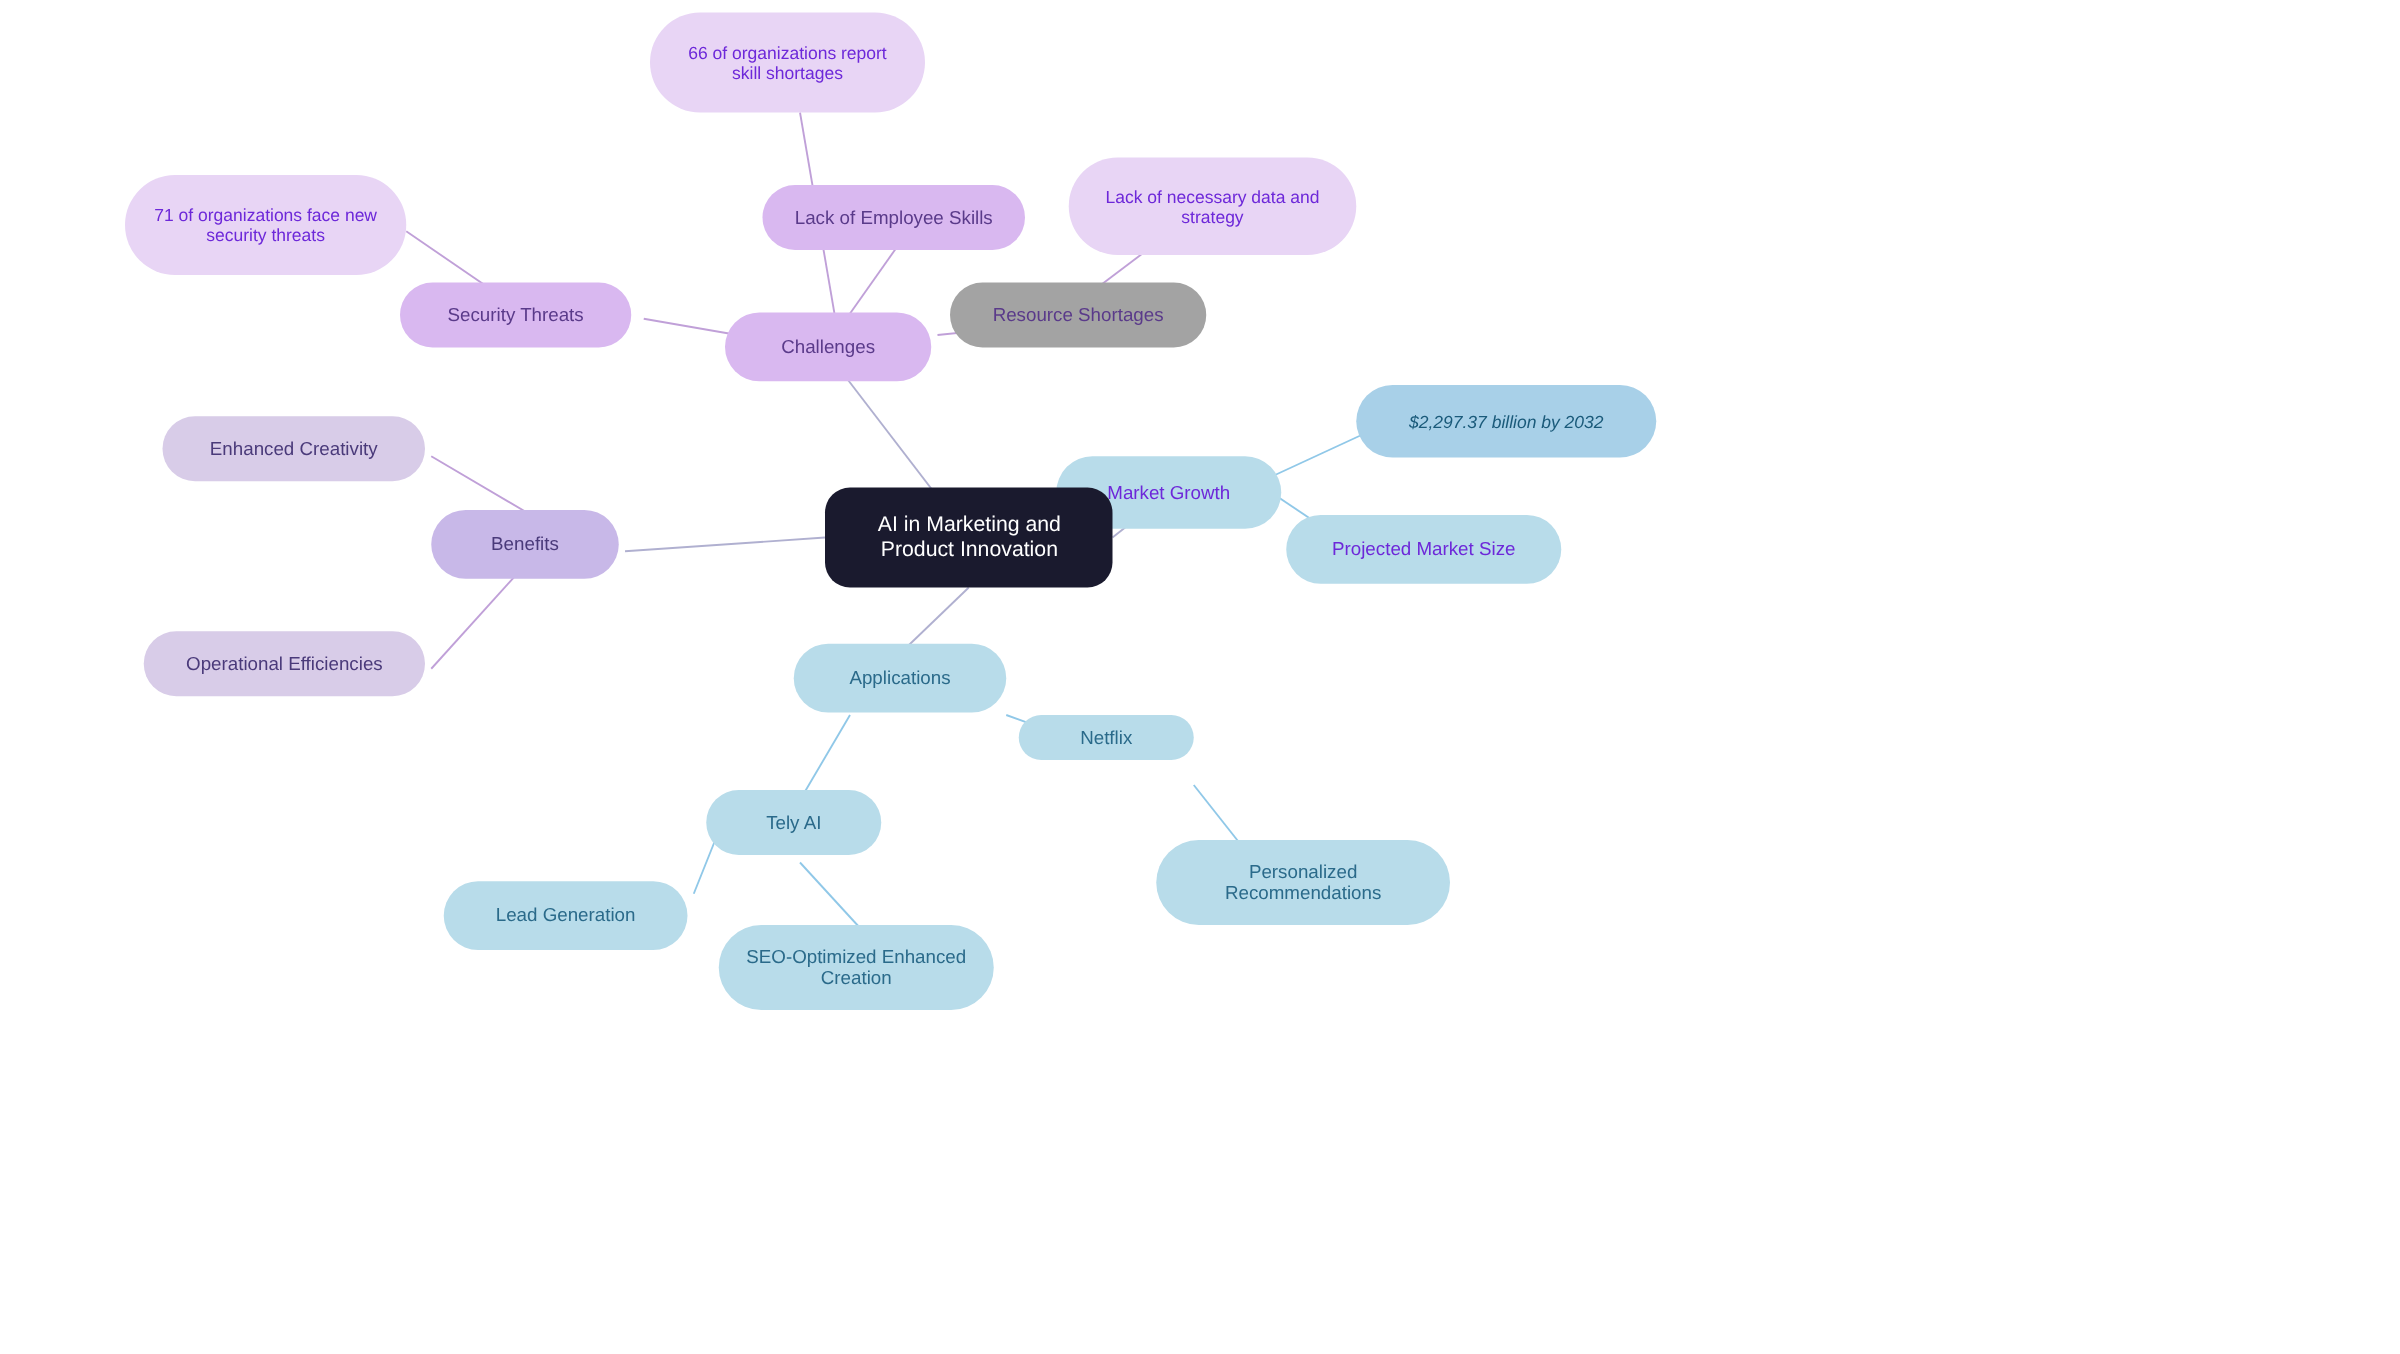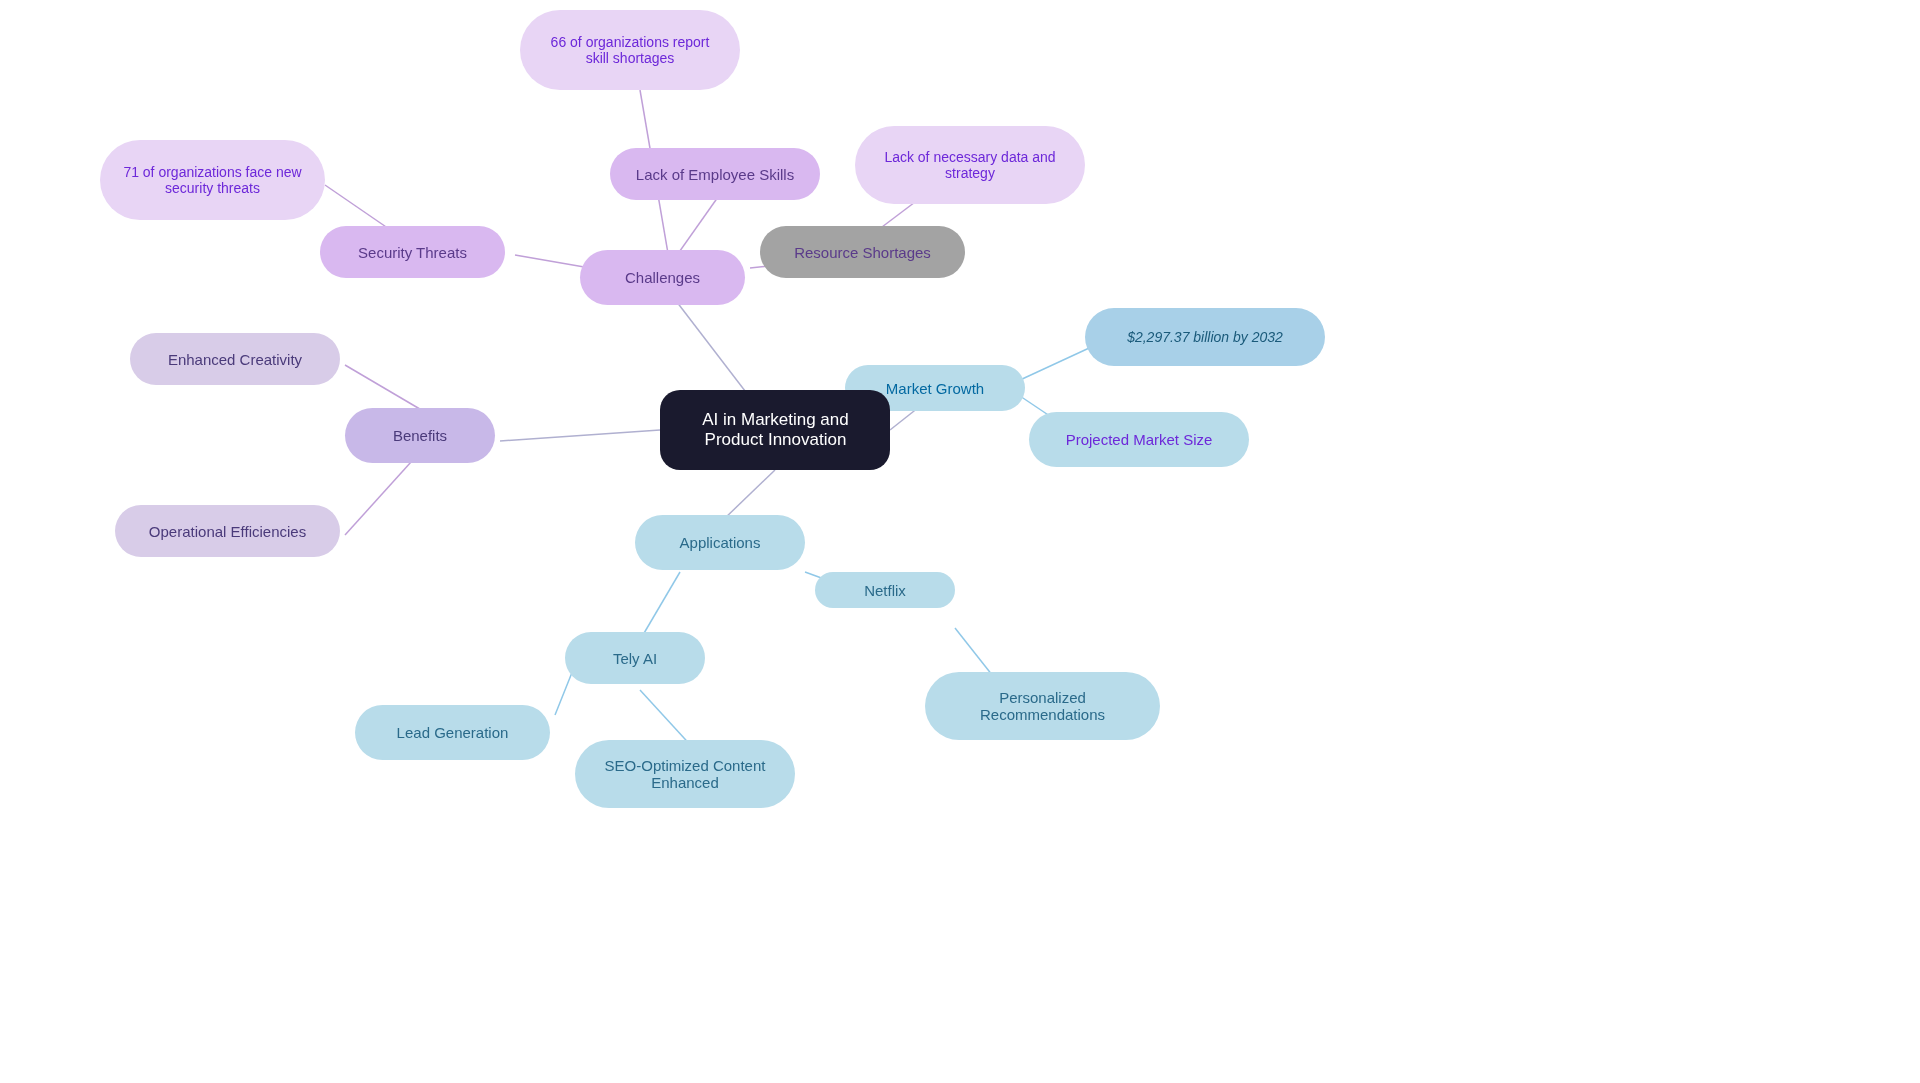--- a/index.html
+++ b/index.html
@@ -113,29 +113,29 @@
 <div class="node node-purple" style="left: 760px; top: 226px; width: 205px; height: 52px; background:#a3a3a3; color:#5a3a8a;">Resource Shortages</div>
 
 <div class="node node-purple" style="left: 855px; top: 108px; width: 230px; height: 78px; font-size:14px;margin-top:18px;">Lack of necessary data and strategy</div>
 
 <div class="node node-purple" style="left: 345px; top: 408px; width: 150px; height: 55px; background:#c8b8e8; color:#4a3a7a;">Benefits</div>
 
 <div class="node node-purple" style="left: 130px; top: 333px; width: 210px; height: 52px; background:#d8cce8; color:#4a3a7a;">Enhanced Creativity</div>
 
 <div class="node node-purple" style="left: 115px; top: 505px; width: 225px; height: 52px; background:#d8cce8; color:#4a3a7a;">Operational Efficiencies</div>
 
-<div class="node node-blue" style="left: 845px; top: 365px; width: 180px; height: 46px; background:#b8dcea; color:#0369a1;">Market Growth</div>
+<div class="node node-blue" style="left: 845px; top: 365px; width: 180px; height: 58px; background:#b8dcea; color:#6d28d9;">Market Growth</div>
 
 <div class="node node-blue" style="left: 1029px; top: 412px; width: 220px; height: 55px; background:#b8dcea; color:#6d28d9;">Projected Market Size</div>
 
 <div class="node node-blue-dark" style="left: 1085px; top: 308px; width: 240px; height: 58px; background:#a8d0e8; color:#1a5a7a; font-size:14px;">$2,297.37 billion by 2032</div>
 
 <div class="node node-blue" style="left: 635px; top: 515px; width: 170px; height: 55px; background:#b8dcea; color:#2a6a8a;">Applications</div>
 
 <div class="node node-blue" style="left: 565px; top: 632px; width: 140px; height: 52px; background:#b8dcea; color:#2a6a8a;">Tely AI</div>
 
 <div class="node node-blue" style="left: 355px; top: 705px; width: 195px; height: 55px; background:#b8dcea; color:#2a6a8a;">Lead Generation</div>
 
-<div class="node node-blue" style="left: 575px; top: 740px; width: 220px; height: 68px; background:#b8dcea; color:#2a6a8a;">SEO-Optimized Content Enhanced</div>
+<div class="node node-blue" style="left: 575px; top: 740px; width: 220px; height: 68px; background:#b8dcea; color:#2a6a8a;">SEO-Optimized Enhanced Creation</div>
 
 <div class="node node-blue" style="left: 815px; top: 572px; width: 140px; height: 36px; background:#b8dcea; color:#2a6a8a;">Netflix</div>
 
 <div class="node node-blue" style="left: 925px; top: 672px; width: 235px; height: 68px; background:#b8dcea; color:#2a6a8a;">Personalized Recommendations</div>
 
 </body></html>

